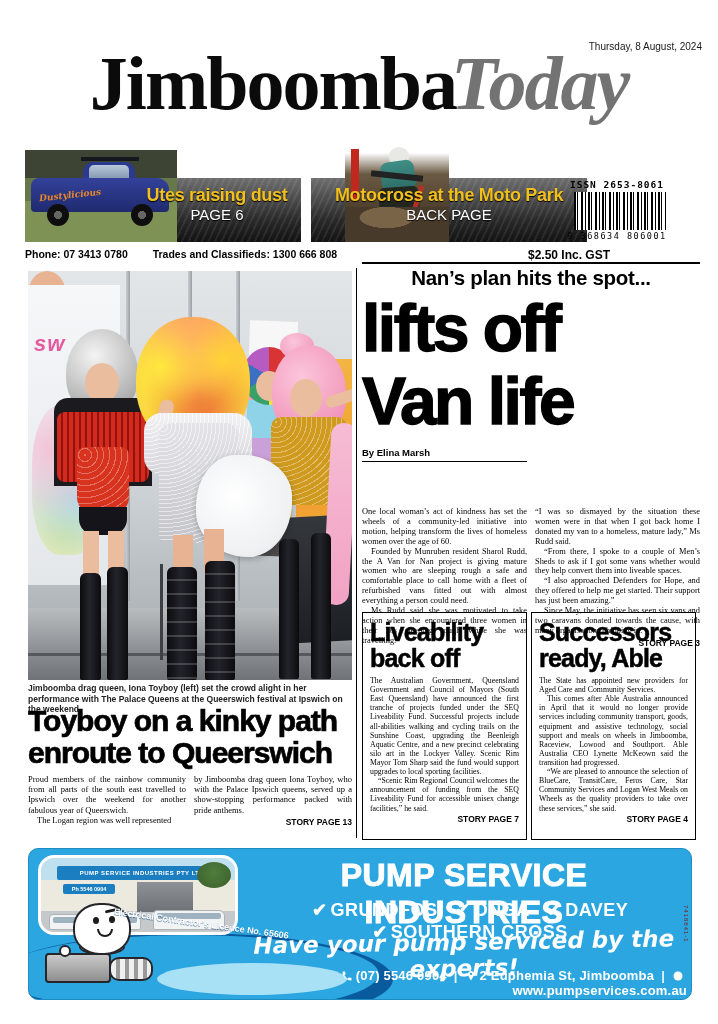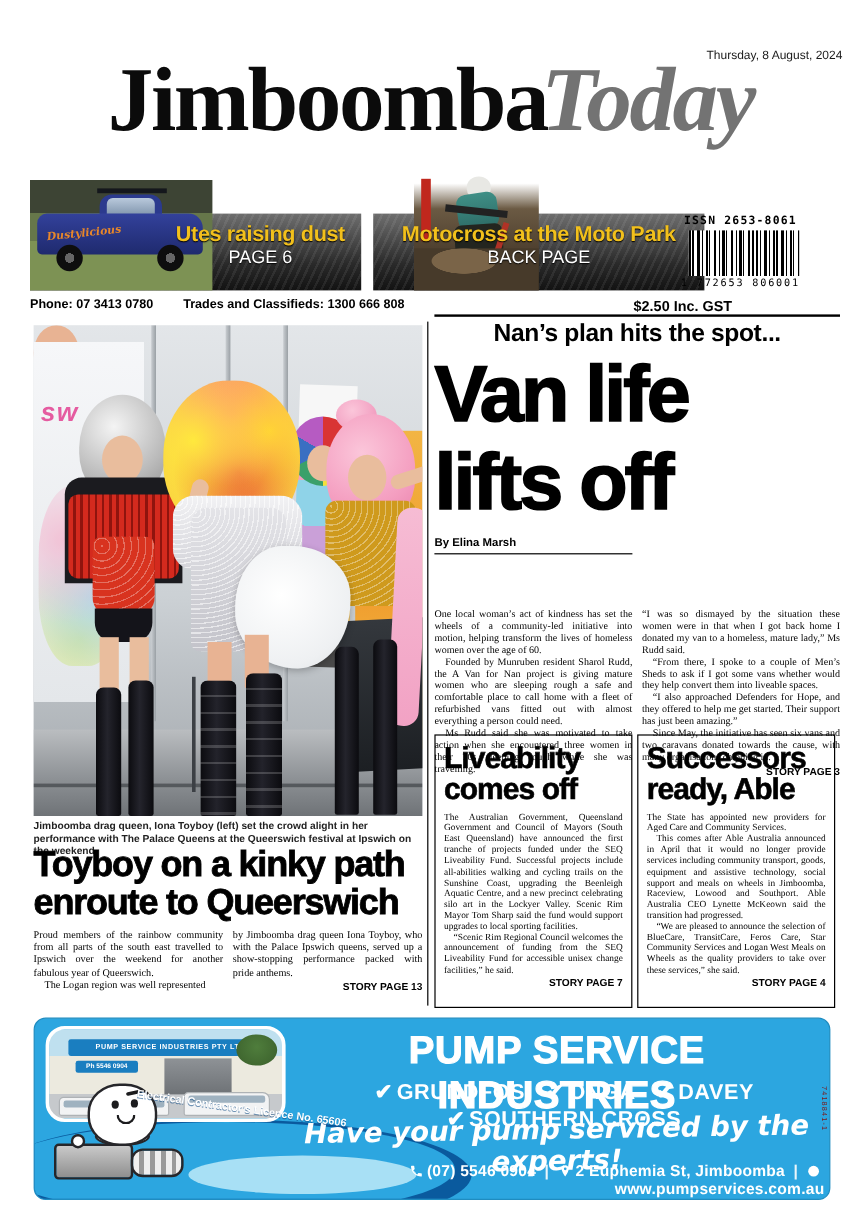--- a/index.html
+++ b/index.html
@@ -258,21 +258,21 @@
     <div class="moto-torso"></div>
     <div class="moto-bars"></div>
     <div class="moto-bike"></div>
     <div class="moto-fork"></div>
     <div class="moto-mud"></div>
   </div>
 
   <div class="barcode">
     <div class="issn">ISSN 2653-8061</div>
     <div class="bars"></div>
-    <div class="bdigits">1 772653 806001</div>
+    <div class="bdigits">9 368634 806001</div>
   </div>
 
   <div class="infoline">
     <span>Phone: 07 3413 0780</span>
     <span>Trades and Classifieds: 1300 666 808</span>
   </div>
   <div class="price">$2.50 Inc. GST</div>
 
   <div class="rule-right"></div>
   <div class="vdiv"></div>
@@ -339,22 +339,22 @@
     </div>
     <div class="tcol">
       <p>by Jimboomba drag queen Iona Toyboy, who with the Palace Ipswich queens, served up a show-stopping performance packed with pride anthems.</p>
       <div class="storyref">STORY PAGE 13</div>
     </div>
   </div>
 
   <div class="lead">
     <div class="kicker">Nan’s plan hits the spot...</div>
     <div class="bigheadline">
+      <div>lifts off</div>
       <div>Van life</div>
-      <div>lifts off</div>
     </div>
     <div class="byline">By Elina Marsh</div>
     <div class="lead-cols">
       <div class="lcol">
         <p>One local woman’s act of kindness has set the wheels of a community-led initiative into motion, helping transform the lives of homeless women over the age of 60.</p>
         <p>Founded by Munruben resident Sharol Rudd, the A Van for Nan project is giving mature women who are sleeping rough a safe and comfortable place to call home with a fleet of refurbished vans fitted out with almost everything a person could need.</p>
         <p>Ms Rudd said she was motivated to take action when she encountered three women in their 70s sleeping rough while she was travelling.</p>
       </div>
       <div class="lcol">
         <p>“I was so dismayed by the situation these women were in that when I got back home I donated my van to a homeless, mature lady,” Ms Rudd said.</p>
@@ -363,21 +363,21 @@
         <p>Since May, the initiative has seen six vans and two caravans donated towards the cause, with many organisations chipping in.</p>
         <div class="storyref">STORY PAGE 3</div>
       </div>
     </div>
   </div>
 
   <div class="boxes">
     <div class="newsbox">
       <h2>
         <div>Liveability</div>
-        <div>comes off</div>
+        <div>back off</div>
       </h2>
       <div class="body">
         <p>The Australian Government, Queensland Government and Council of Mayors (South East Queensland) have announced the first tranche of projects funded under the SEQ Liveability Fund. Successful projects include all-abilities walking and cycling trails on the Sunshine Coast, upgrading the Beenleigh Aquatic Centre, and a new precinct celebrating silo art in the Lockyer Valley. Scenic Rim Mayor Tom Sharp said the fund would support upgrades to local sporting facilities.</p>
         <p>“Scenic Rim Regional Council welcomes the announcement of funding from the SEQ Liveability Fund for accessible unisex change facilities,” he said.</p>
         <div class="storyref">STORY PAGE 7</div>
       </div>
     </div>
     <div class="newsbox">
       <h2>
         <div>Successors</div>

